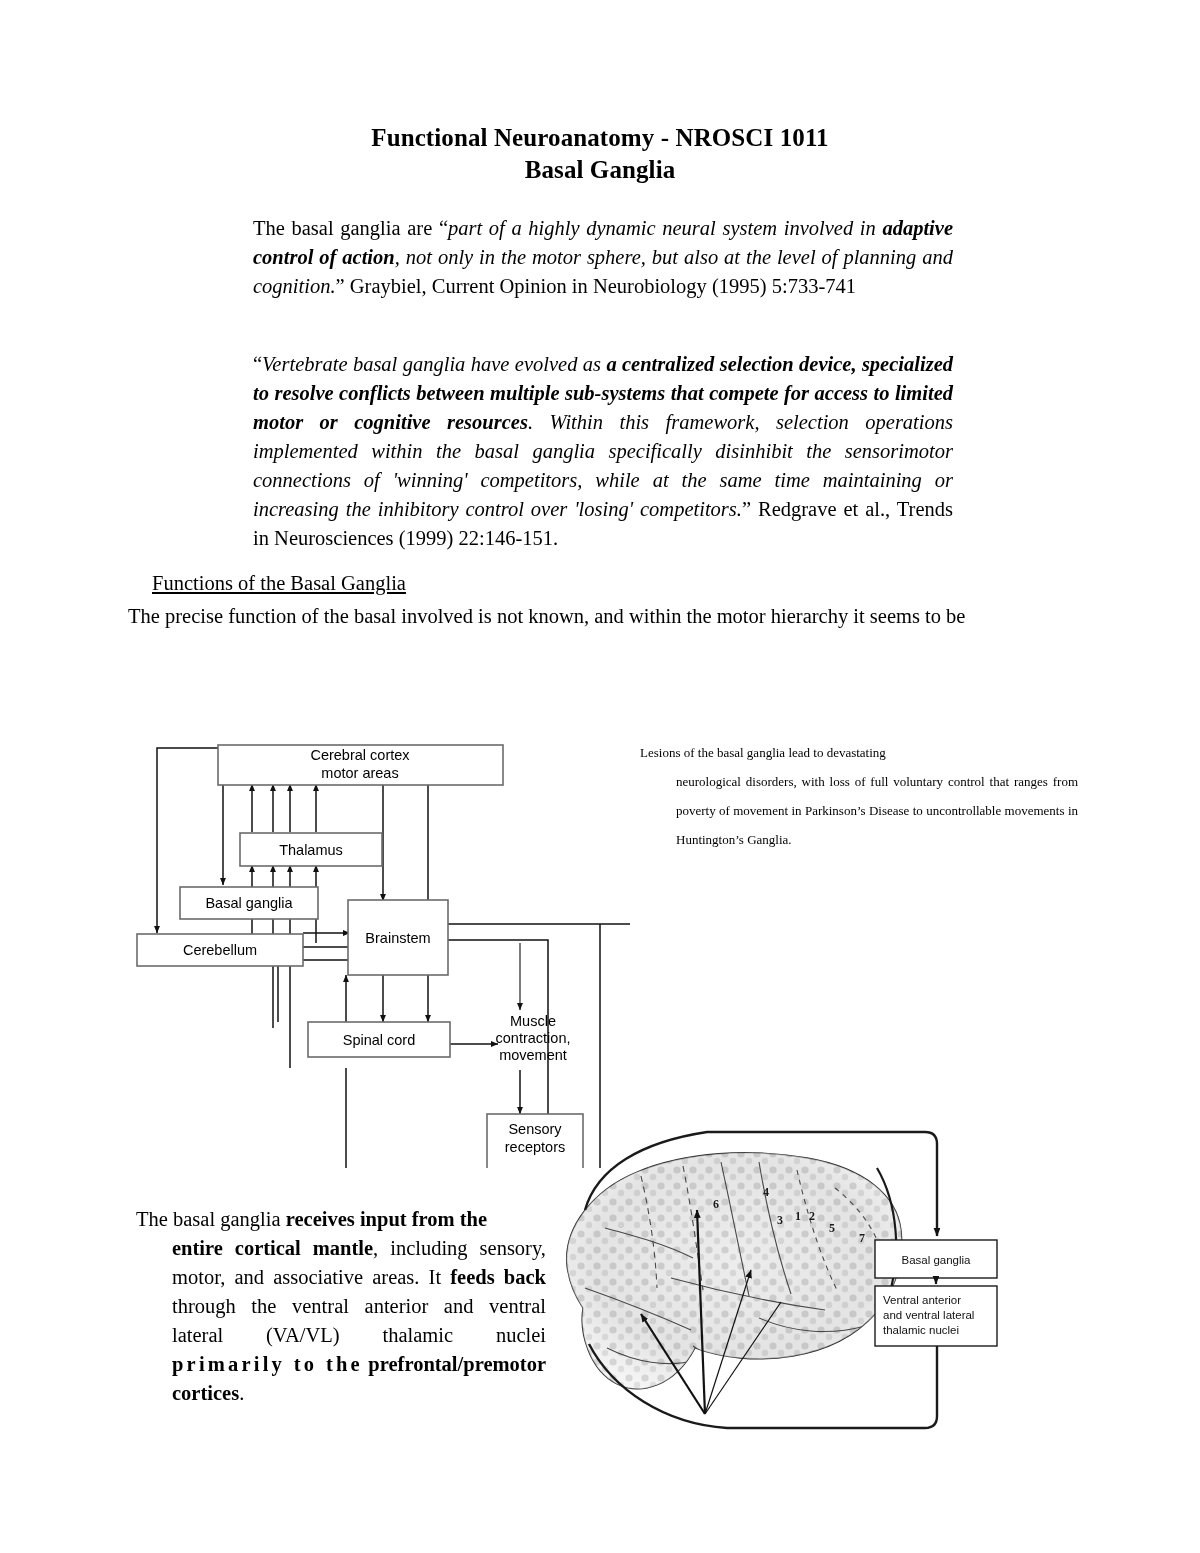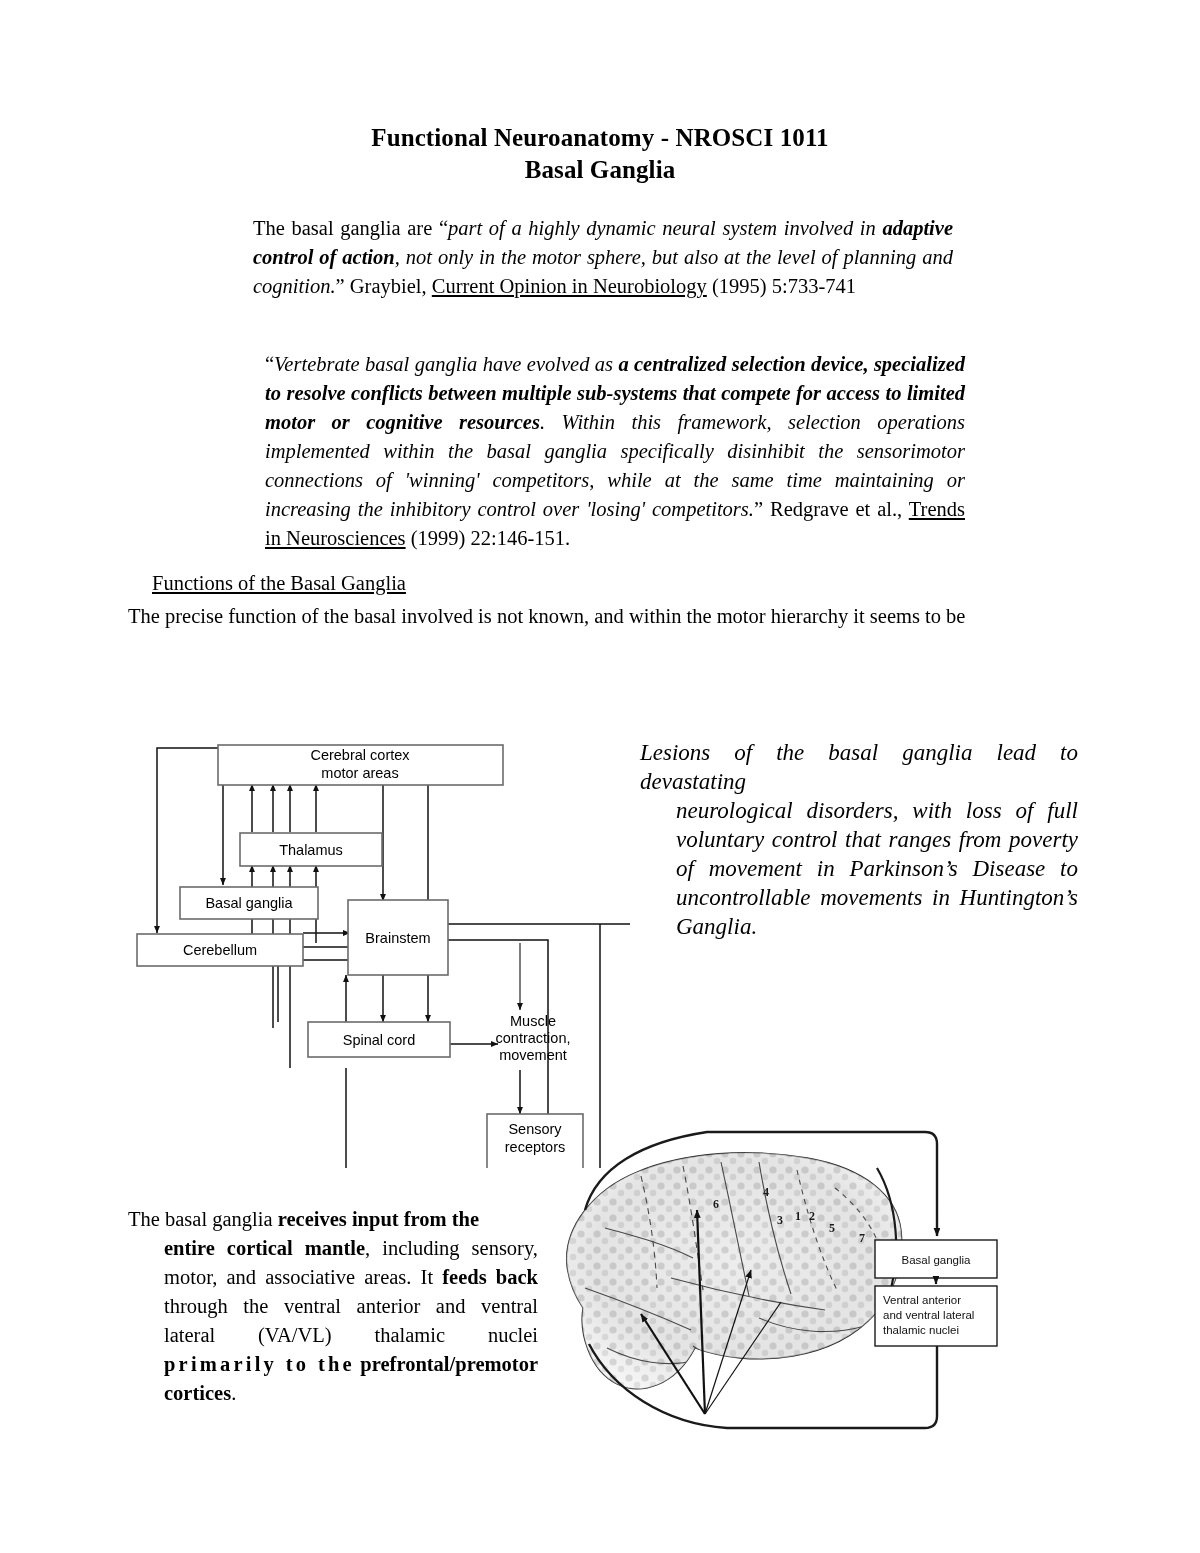--- a/index.html
+++ b/index.html
@@ -50,25 +50,24 @@
   }
 
   .quote2 {
     position: absolute;
     left: 253px;
     top: 350px;
     width: 700px;
     font-size: 20.5px;
     line-height: 29px;
     text-align: justify;
-    margin-left: 12px;
   }
   .ital { font-style: italic; }
   .bolditalic { font-style: italic; font-weight: bold; }
-  .uline { text-decoration: underline; }
+  .uline { }
 
   
   .section-head {
     position: absolute;
     left: 128px;
     top: 572px;
     font-size: 20.5px;
     font-weight: normal;
     text-decoration: underline;
     margin-left: 24px;
@@ -88,35 +87,34 @@
     padding-left: 38px;
     text-indent: -38px;
   }
 
   
   .lesion-par {
     position: absolute;
     left: 640px;
     top: 738px;
     width: 438px;
-    font-size: 23px;
-    line-height: 29px;
-    text-align: justify;
-    font-style: italic;
+    font-size: 13px;
+    line-height: 29px;
+    text-align: justify;
   }
   .lesion-par .first { display: block; }
   .lesion-par .rest {
     display: block;
     padding-left: 36px;
   }
 
   
   .bg-par {
     position: absolute;
-    left: 128px;
+    left: 136px;
     top: 1205px;
     width: 410px;
     font-size: 20.5px;
     line-height: 29px;
     text-align: justify;
   }
   .bg-par .rest { display: block; padding-left: 36px; }
   .bg-par b { font-weight: bold; }
   .spaced { letter-spacing: 3.2px; }
 

